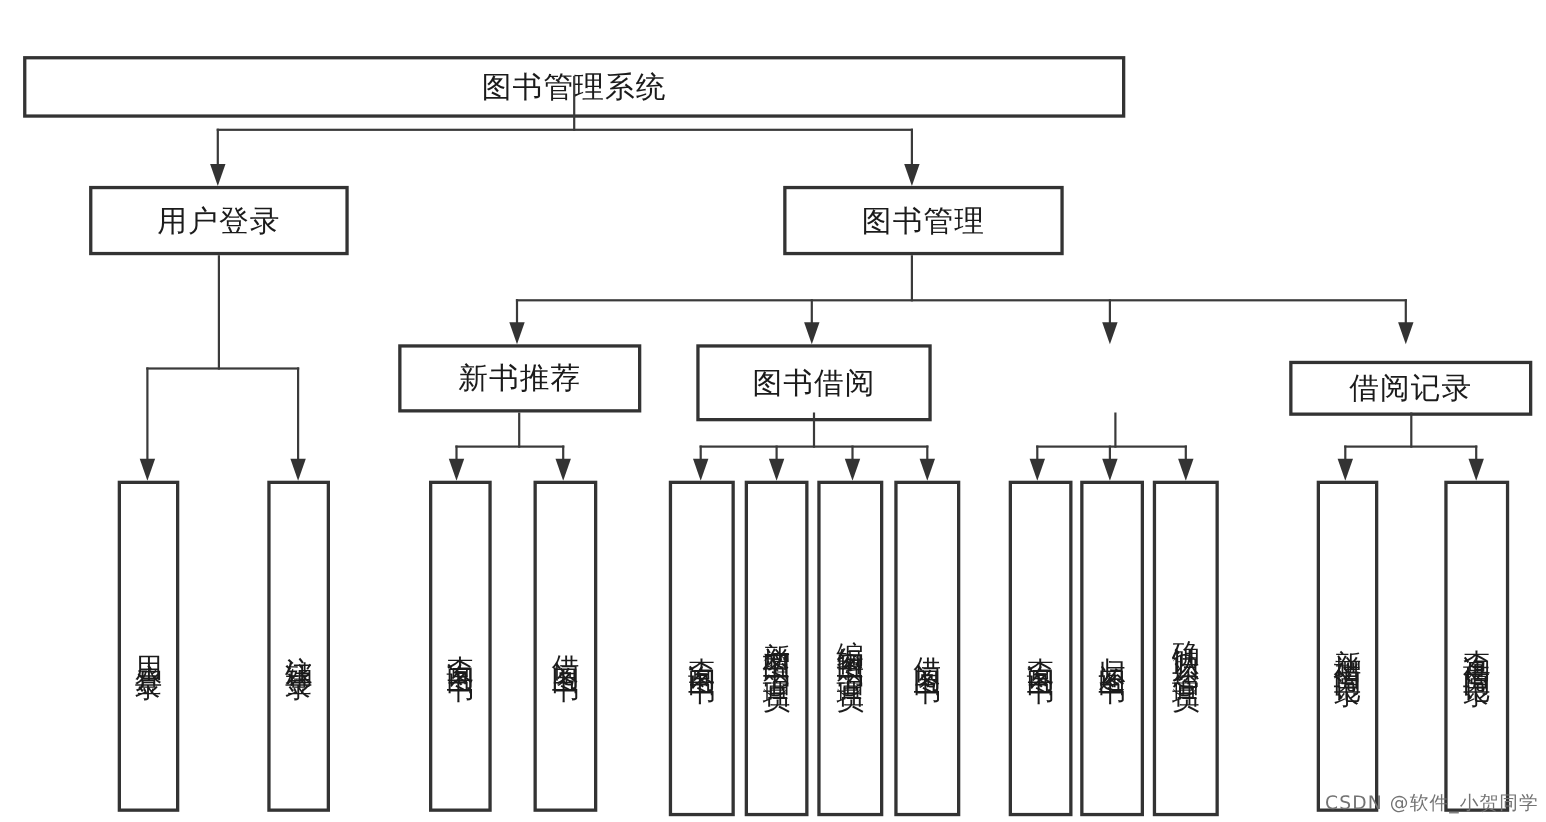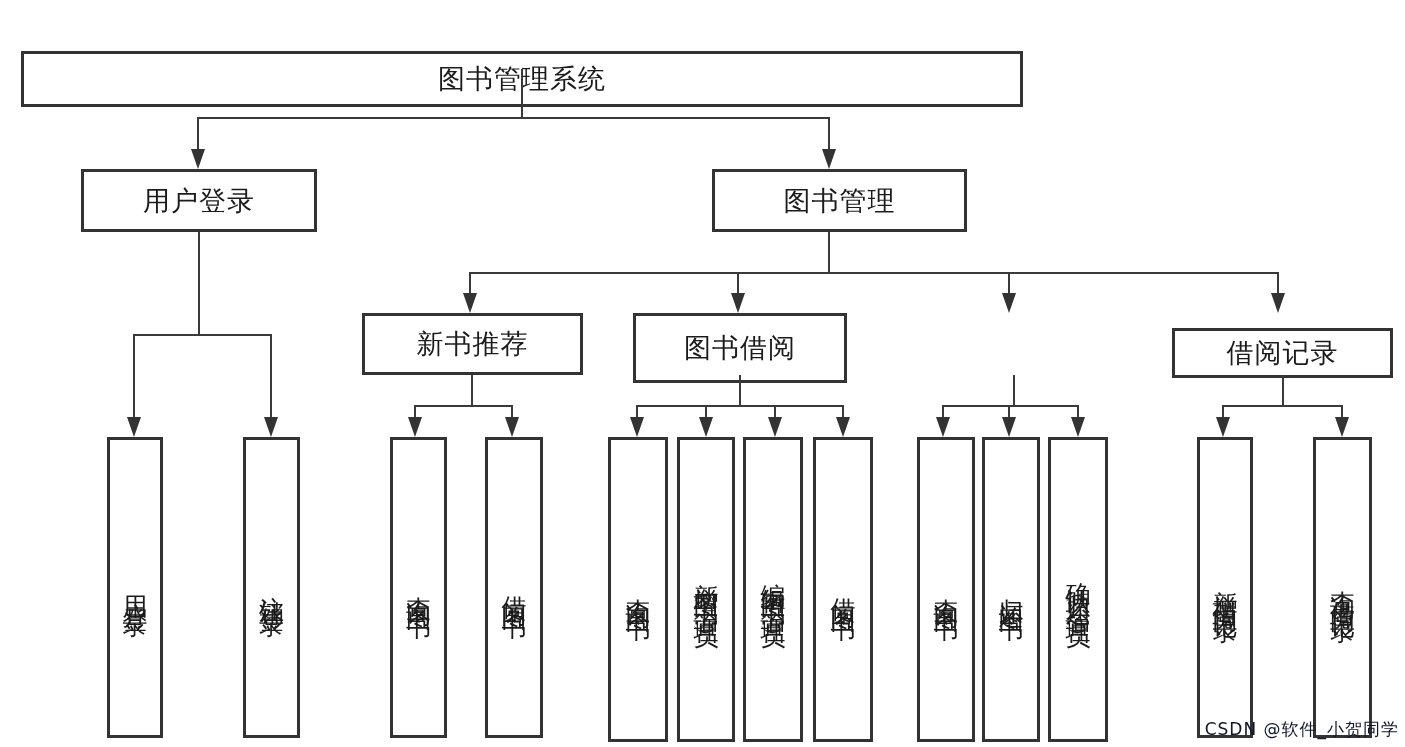--- a/index.html
+++ b/index.html
@@ -50,21 +50,21 @@
     height: 0;
     border-left: 7px solid transparent;
     border-right: 7px solid transparent;
     border-top: 20px solid #333333;
   }
   .watermark {
     position: absolute;
     right: 6px;
     bottom: 6px;
     font-size: 17px;
-    color: #0f172a;
+    color: #737373;
     letter-spacing: 1px;
     white-space: nowrap;
   }
 </style>
 </head>
 <body>
 
 <div id="canvas">
 
   <div class="node h" style="left:21px; top:13px; width:1002px; height:56px;margin-top:38px;">图书管理系统</div>

